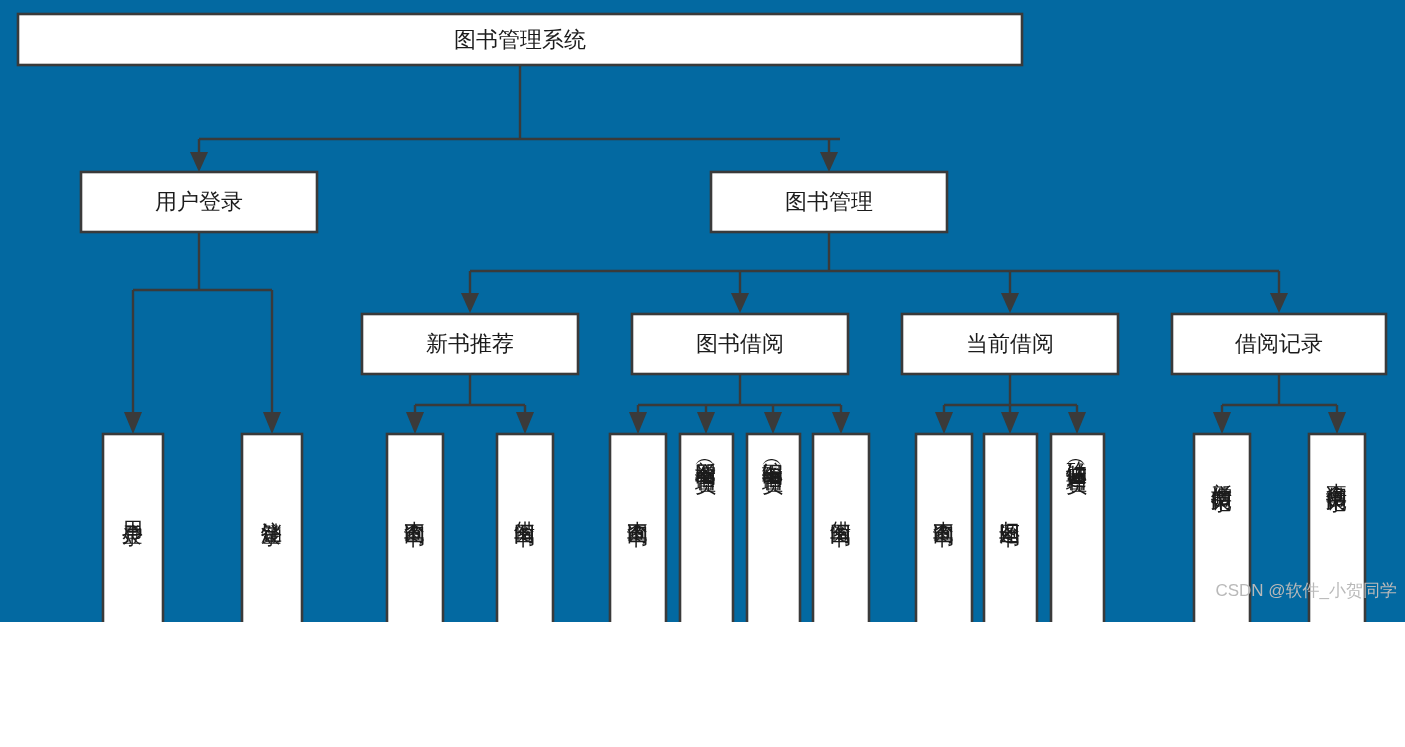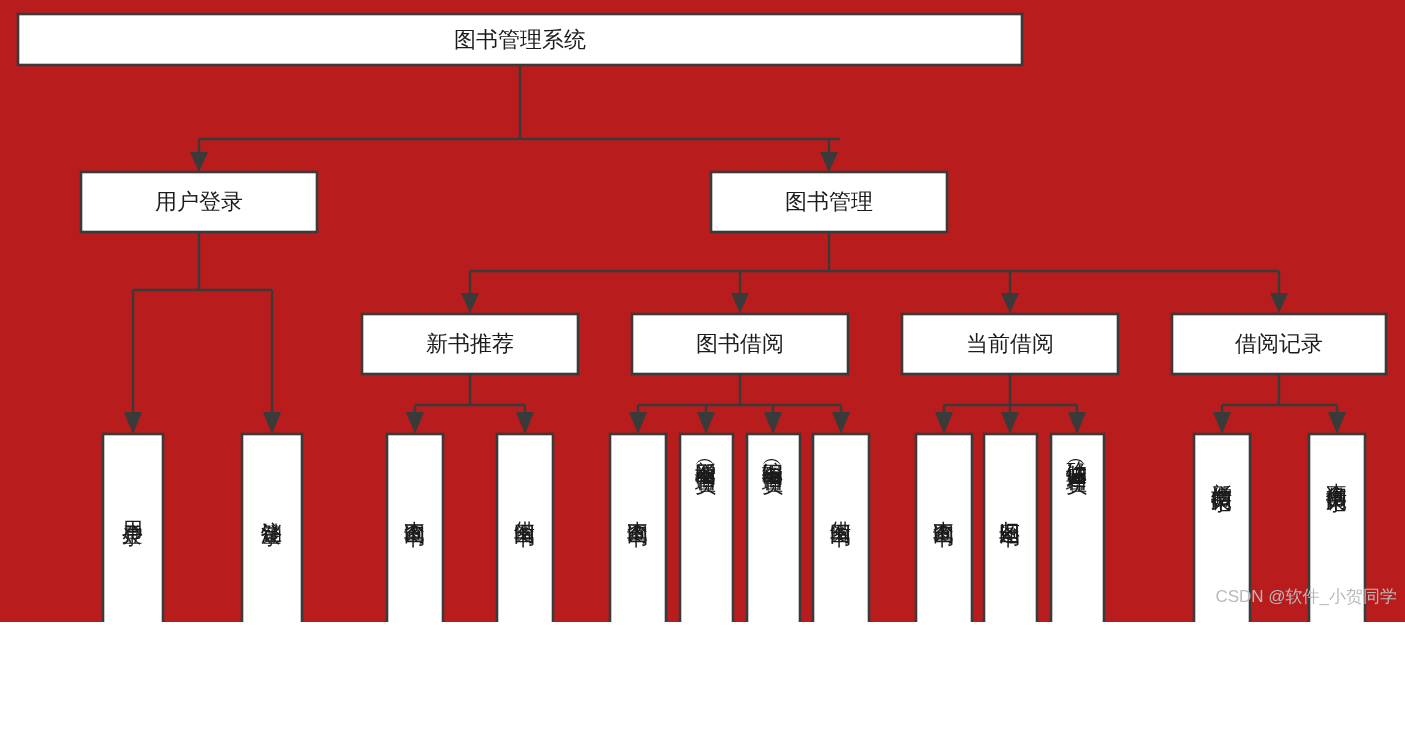--- a/index.html
+++ b/index.html
@@ -8,21 +8,21 @@
     padding: 0;
     background: #ffffff;
   }
   body {
     font-family: "Liberation Sans", "DejaVu Sans", sans-serif;
   }
   #diagram-root {
     position: relative;
     width: 1405px;
     height: 622px;
-    background: #b91c1c;
+    background: #0369a1;
     overflow: hidden;
   }
   svg#flow-svg {
     position: absolute;
     left: 0;
     top: 0;
     width: 1405px;
     height: 747px;
     display: block;
   }
@@ -52,21 +52,21 @@
     font-family: "Liberation Sans", "DejaVu Sans", sans-serif;
     font-size: 21px;
     fill: #1b1b1b;
     writing-mode: vertical-rl;
     text-orientation: upright;
     letter-spacing: 2px;
   }
   .watermark-text {
     position: absolute;
     right: 8px;
-    bottom: 14px;
+    bottom: 20px;
     font-family: "Liberation Sans", "DejaVu Sans", sans-serif;
     font-size: 17px;
     color: #b9b9b9;
     white-space: nowrap;
     user-select: none;
     text-align: center;
   }
 </style>
 </head>
 <body>

